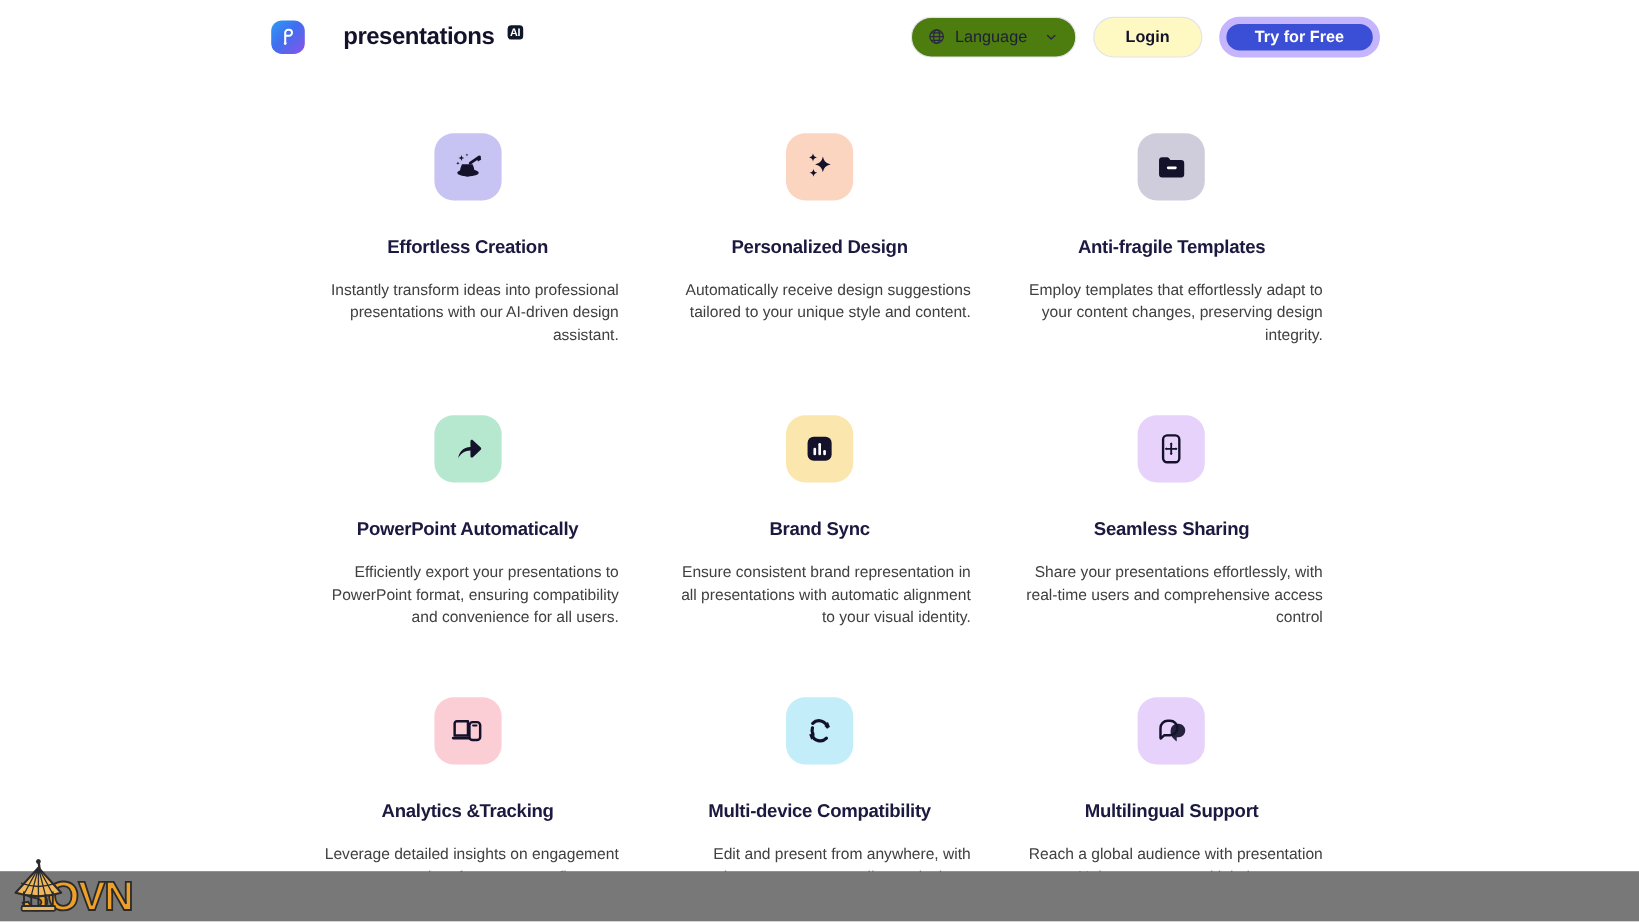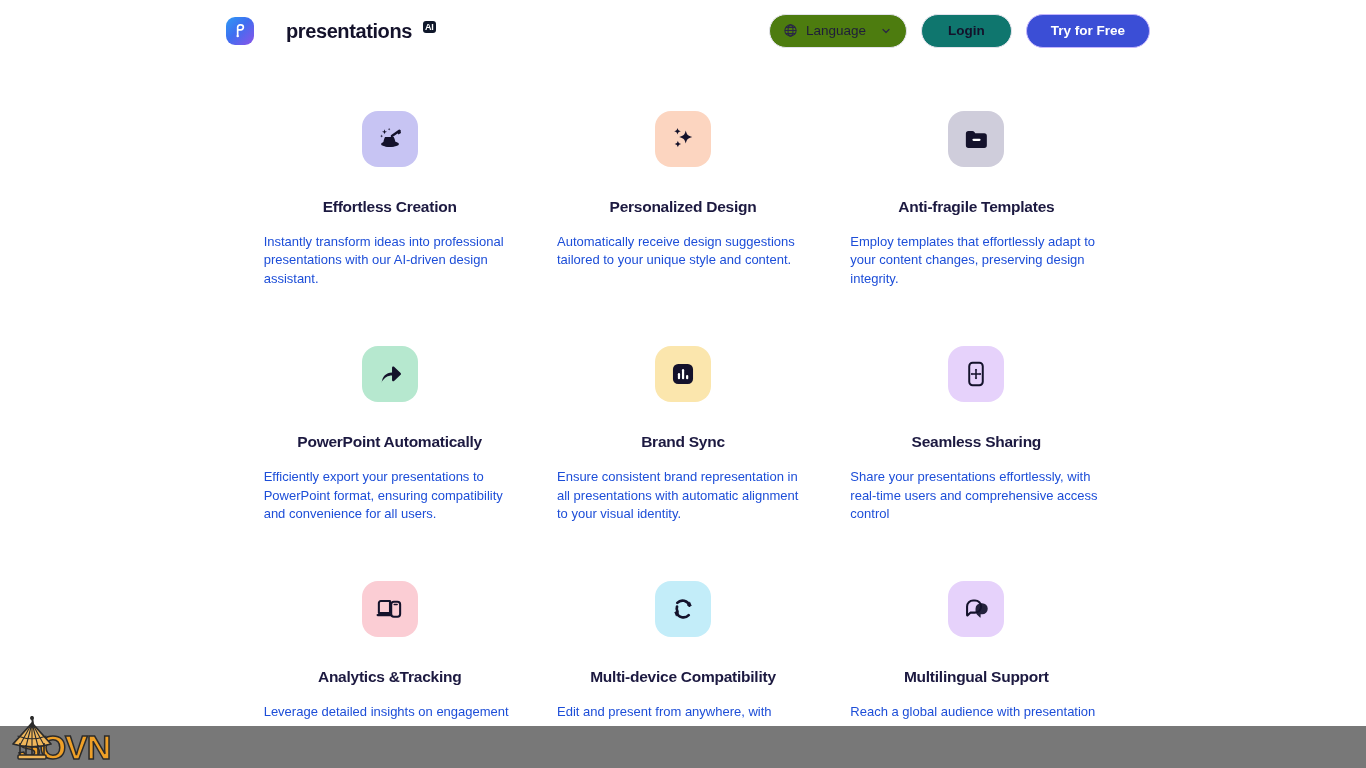--- a/index.html
+++ b/index.html
@@ -100,30 +100,30 @@
     font-size: 13.5px;
     min-width: 120px;
   }
 
   .btn-language .globe { flex: 0 0 auto; display: block; }
   .btn-language .label { font-weight: normal; }
   .btn-language .chev { margin-left: 6px; display: block; }
 
   .btn-login {
     border: 1px solid #e3e3ec;
-    background: #0f766e;
+    background: #fef9c3;
     padding: 0 26px;
     color: #14122b;
   }
 
   .btn-try {
     background: #3b4ed6;
     color: #fff;
     padding: 0 24px;
-    border: 1px solid #c4b5fd;
+    border: 6px solid #c4b5fd;
   }
 
   
   .features {
     width: 880px;
     margin: 0 auto;
     padding-top: 50px;
     display: grid;
     grid-template-columns: repeat(3, 1fr);
     row-gap: 57px;
@@ -155,22 +155,22 @@
     color: #1c1940;
     letter-spacing: -0.25px;
     margin-bottom: 16px;
     text-align: center;
     line-height: 1.2;
   }
 
   .feature-desc {
     font-size: 13px;
     line-height: 1.45;
-    color: #1d4ed8;
-    text-align: left;
+    color: #404040;
+    text-align: right;
     max-width: 252px;
   }
 
   
   .watermark-bar {
     position: absolute;
     left: 0;
     bottom: 0;
     width: 1366px;
     height: 42px;

